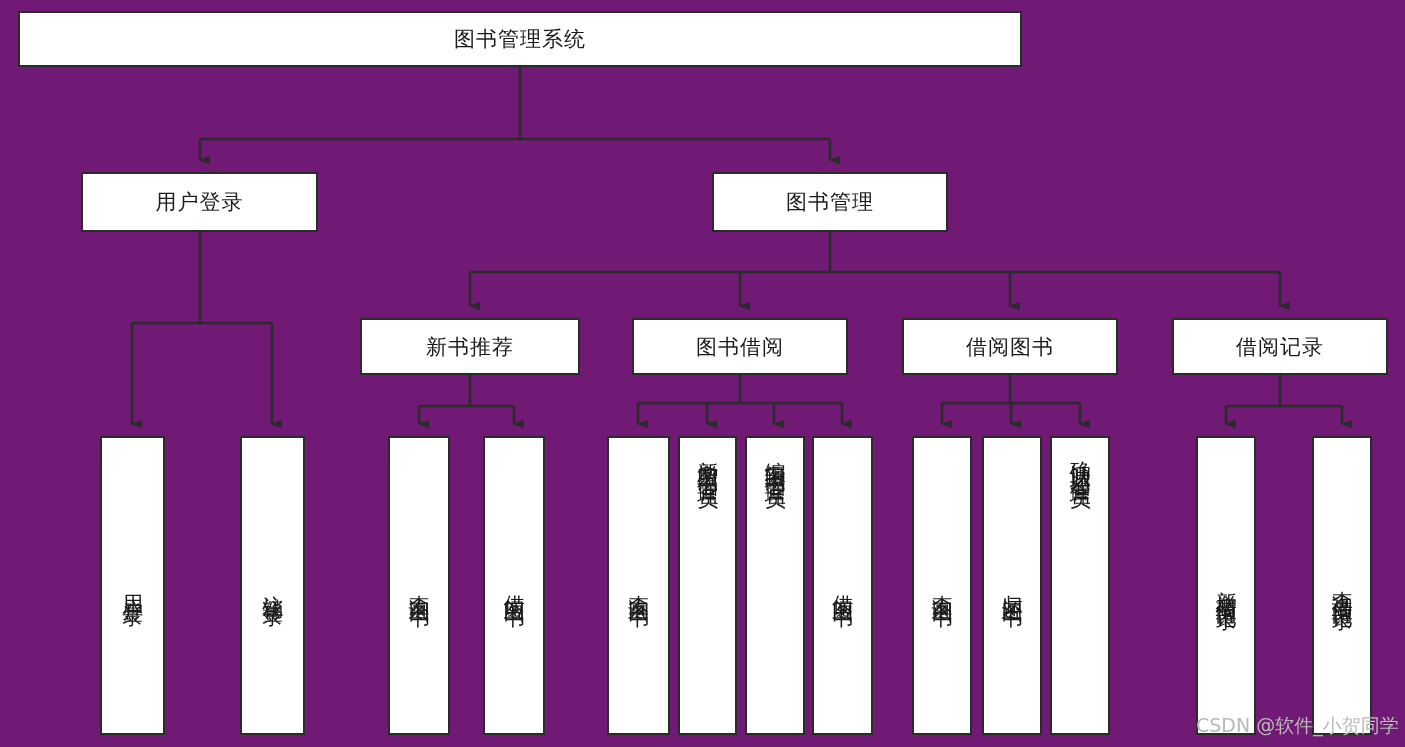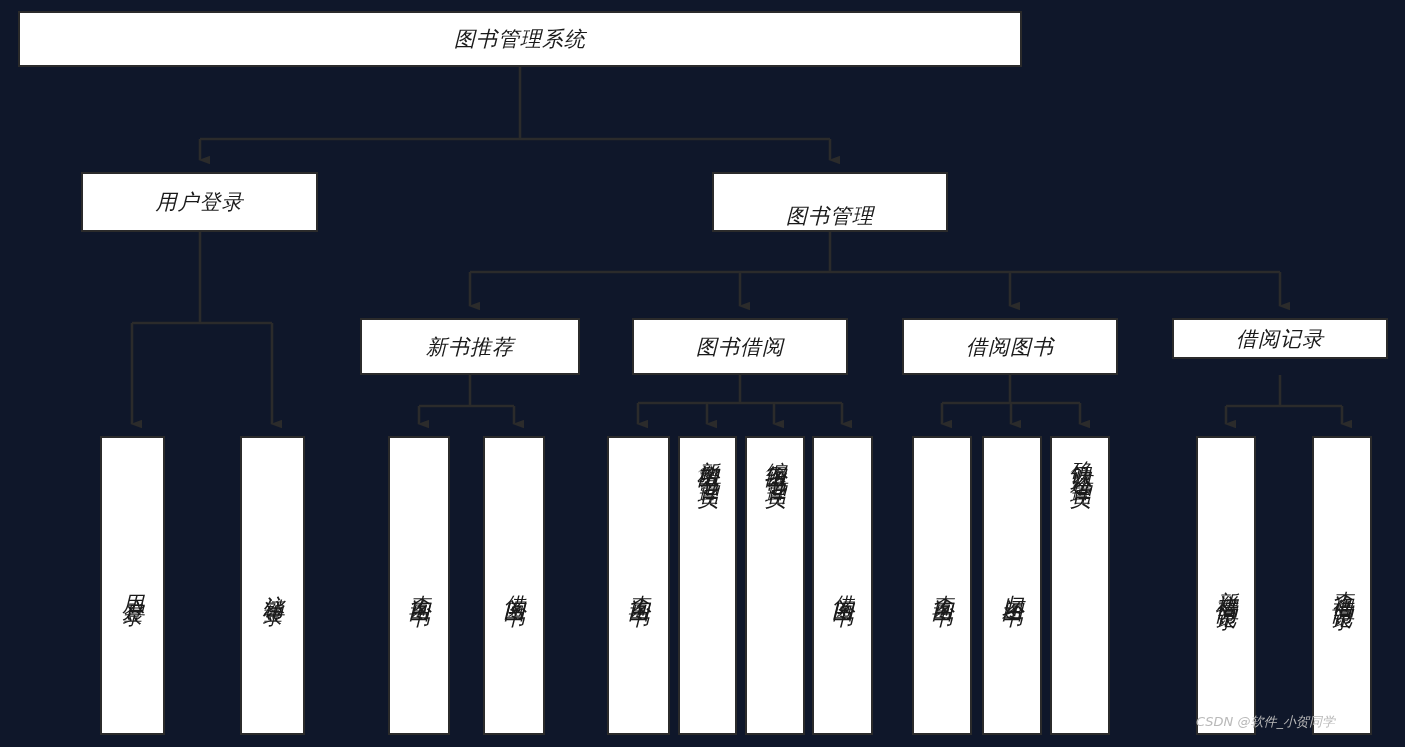--- a/index.html
+++ b/index.html
@@ -7,23 +7,22 @@
     padding: 0;
     background: #ffffff;
   }
   body {
     font-family: "DejaVu Sans", "Liberation Sans", sans-serif;
   }
   #canvas {
     position: relative;
     width: 1405px;
     height: 747px;
-    background: #0f172a;
+    background: #701a75;
     overflow: hidden;
-    font-style: italic;
   }
   #edges {
     position: absolute;
     left: 0;
     top: 0;
     width: 1405px;
     height: 747px;
   }
   .node {
     position: absolute;
@@ -52,21 +51,21 @@
     letter-spacing: 4px;
     white-space: nowrap;
   }
   .node.vert.toptext {
     align-items: flex-start;
   }
   .watermark {
     position: absolute;
     left: 1196px;
     top: 713px;
-    font-size: 13px;
+    font-size: 19px;
     color: #b9b9b9;
     white-space: nowrap;
     pointer-events: none;
   }
 </style>
 </head>
 <body>
 
 <div id="canvas">
 
@@ -120,34 +119,34 @@
     </g>
   </svg>
 
   <div class="node horiz" style="left:18px; top:11px; width:1004px; height:56px;">
     <span>图书管理系统</span>
   </div>
 
   <div class="node horiz" style="left:81px; top:172px; width:237px; height:60px;">
     <span>用户登录</span>
   </div>
-  <div class="node horiz" style="left:712px; top:172px; width:236px; height:60px;align-items:flex-end;">
+  <div class="node horiz" style="left:712px; top:172px; width:236px; height:60px;">
     <span>图书管理</span>
   </div>
 
   <div class="node horiz" style="left:632px; top:318px; width:216px; height:57px;">
     <span>图书借阅</span>
   </div>
   <div class="node horiz" style="left:360px; top:318px; width:220px; height:57px;">
     <span>新书推荐</span>
   </div>
   <div class="node horiz" style="left:902px; top:318px; width:216px; height:57px;">
     <span>借阅图书</span>
   </div>
-  <div class="node horiz" style="left:1172px; top:318px; width:216px; height:41px;">
+  <div class="node horiz" style="left:1172px; top:318px; width:216px; height:57px;">
     <span>借阅记录</span>
   </div>
 
   <div class="node vert" style="left:100px; top:436px; width:65px; height:299px;">
     <span class="vtext">用户登录</span>
   </div>
   <div class="node vert" style="left:240px; top:436px; width:65px; height:299px;">
     <span class="vtext">注销登录</span>
   </div>
 

